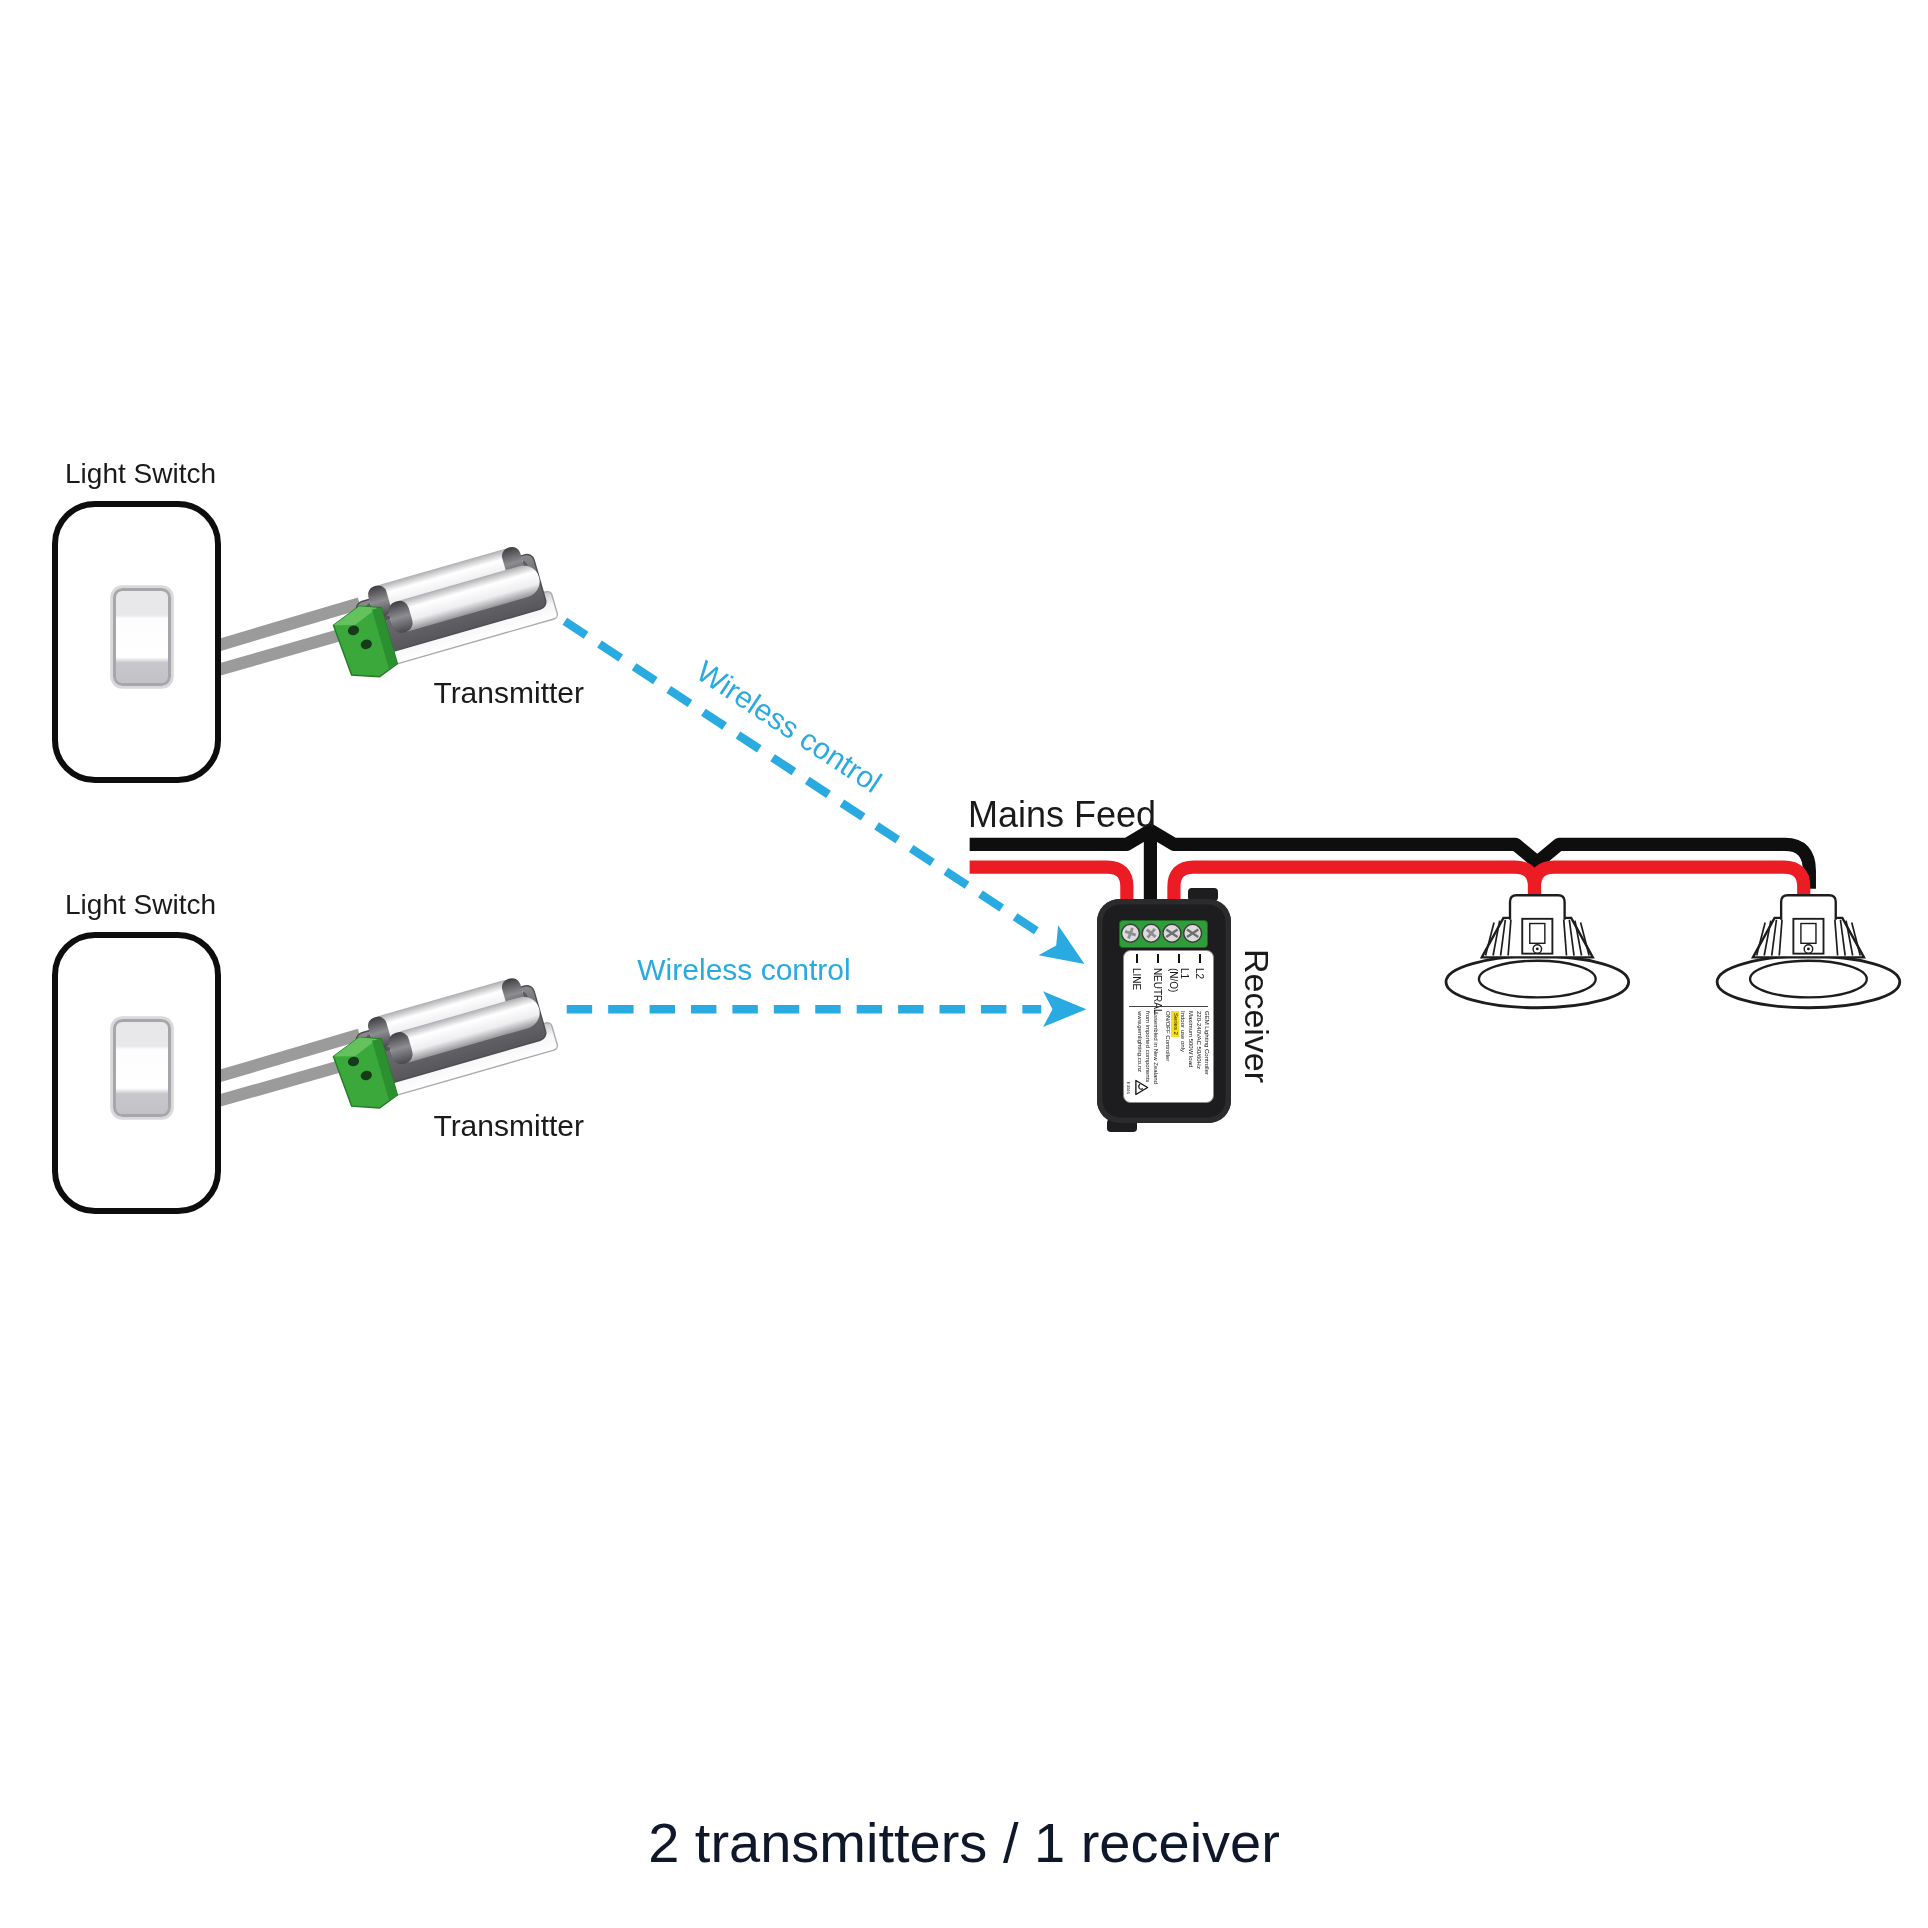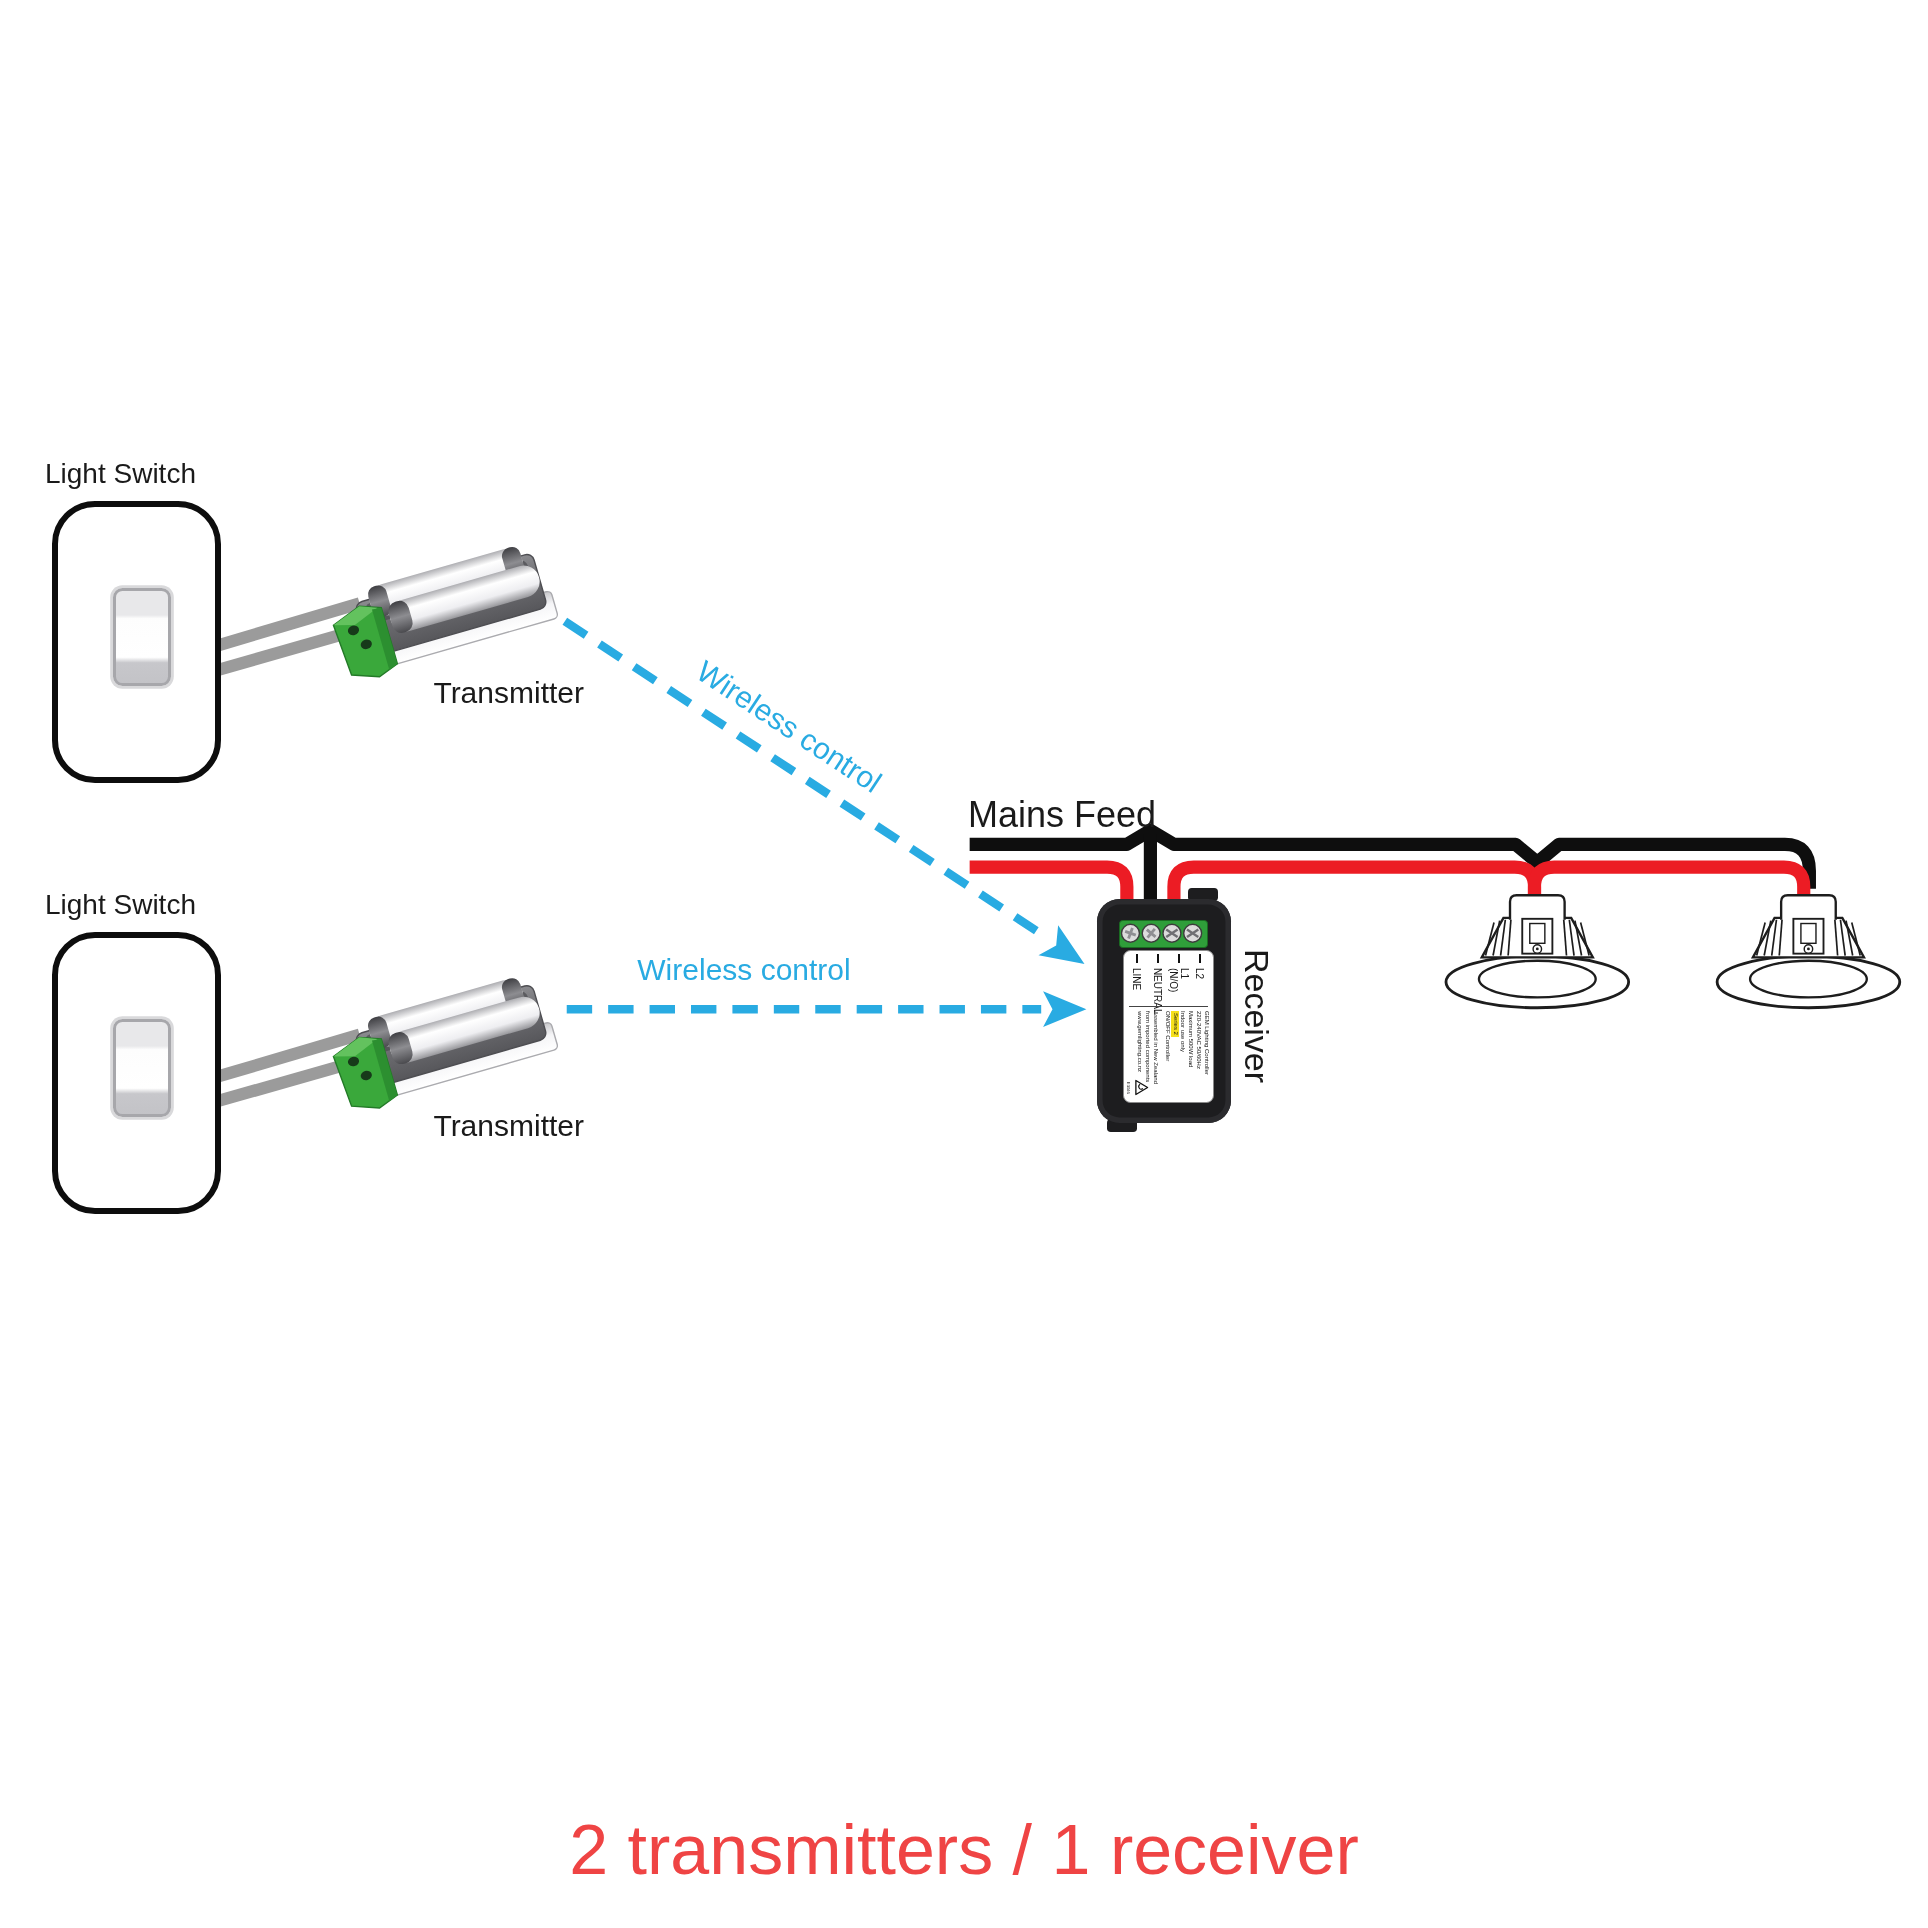--- a/index.html
+++ b/index.html
@@ -3,21 +3,21 @@
 <meta charset="utf-8">
 <style>
   html,body{margin:0;padding:0;background:#ffffff;}
   .canvas{position:relative;width:1928px;height:1928px;background:#ffffff;overflow:hidden;
           font-family:"Liberation Sans", sans-serif;color:#1a1a1a;}
   .art{position:absolute;left:0;top:0;z-index:1;}
   .lbl{position:absolute;z-index:3;white-space:nowrap;}
   
   .sw-box{position:absolute;left:52px;width:169px;height:282px;background:#ffffff;
           border:6.6px solid #0d0d0d;border-radius:43px;box-sizing:border-box;z-index:2;}
-  .sw-label{left:45px;width:169px;font-size:28px;}
+  .sw-label{left:56px;width:169px;text-align:center;font-size:28px;}
   .rocker{position:absolute;left:113px;width:58px;height:98px;z-index:3;box-sizing:border-box;
           border:3.8px solid #a7a7ab;border-radius:9.4px;box-shadow:0 0 0 2.8px #d9d9db;
           background:linear-gradient(180deg,#e8e8ea 0%,#e8e8ea 26%,#fdfdfd 30%,#ffffff 72%,#c7c7cb 78%,#c3c3c7 100%);}
   .tx-label{left:311px;width:273px;text-align:right;font-size:30px;}
   
   .wifi{color:#29ABE2;font-size:30px;}
   .wifi1{left:789px;top:727px;transform:translate(-50%,-50%) rotate(33.3deg);}
   .wifi2{left:744px;top:970px;transform:translate(-50%,-50%);}
   
   .mains-label{left:968px;top:794px;font-size:36px;}
@@ -35,21 +35,21 @@
   .tick{width:9.4px;height:2.4px;background:#111;margin:0 4.7px 0 2.8px;flex:none;}
   .term-name{font-size:10px;letter-spacing:0;}
   .vline{position:absolute;left:55px;top:4.7px;bottom:4.7px;width:1.4px;background:#444;}
   .fine{position:absolute;left:60px;top:2.8px;right:1.9px;bottom:1.9px;font-size:6px;line-height:1.32;color:#111;}
   .badge{display:inline-block;background:#f6e01c;color:#111;padding:0 1.9px;font-size:6px;}
   .fine .gap{height:3.8px;}
   .rcm{position:absolute;right:5.6px;bottom:1.9px;text-align:center;}
   .rcm .code{font-size:4.2px;}
   .rx-name{left:1256px;top:1016px;font-size:34px;transform:translate(-50%,-50%) rotate(90deg);}
   
-  .title{left:0;right:0;top:1810px;text-align:center;font-size:70px;color:#ef4444;}
+  .title{left:0;right:0;top:1810px;text-align:center;font-size:56px;color:#0f172a;}
 </style>
 </head>
 <body>
 
 <div class="canvas">
 
   <svg class="art" width="1928" height="1928" viewBox="0 0 2048 2048">
     <defs>
       <linearGradient id="gBatt" x1="0" y1="0" x2="0" y2="1">
         <stop offset="0" stop-color="#aeaeb2"></stop>

